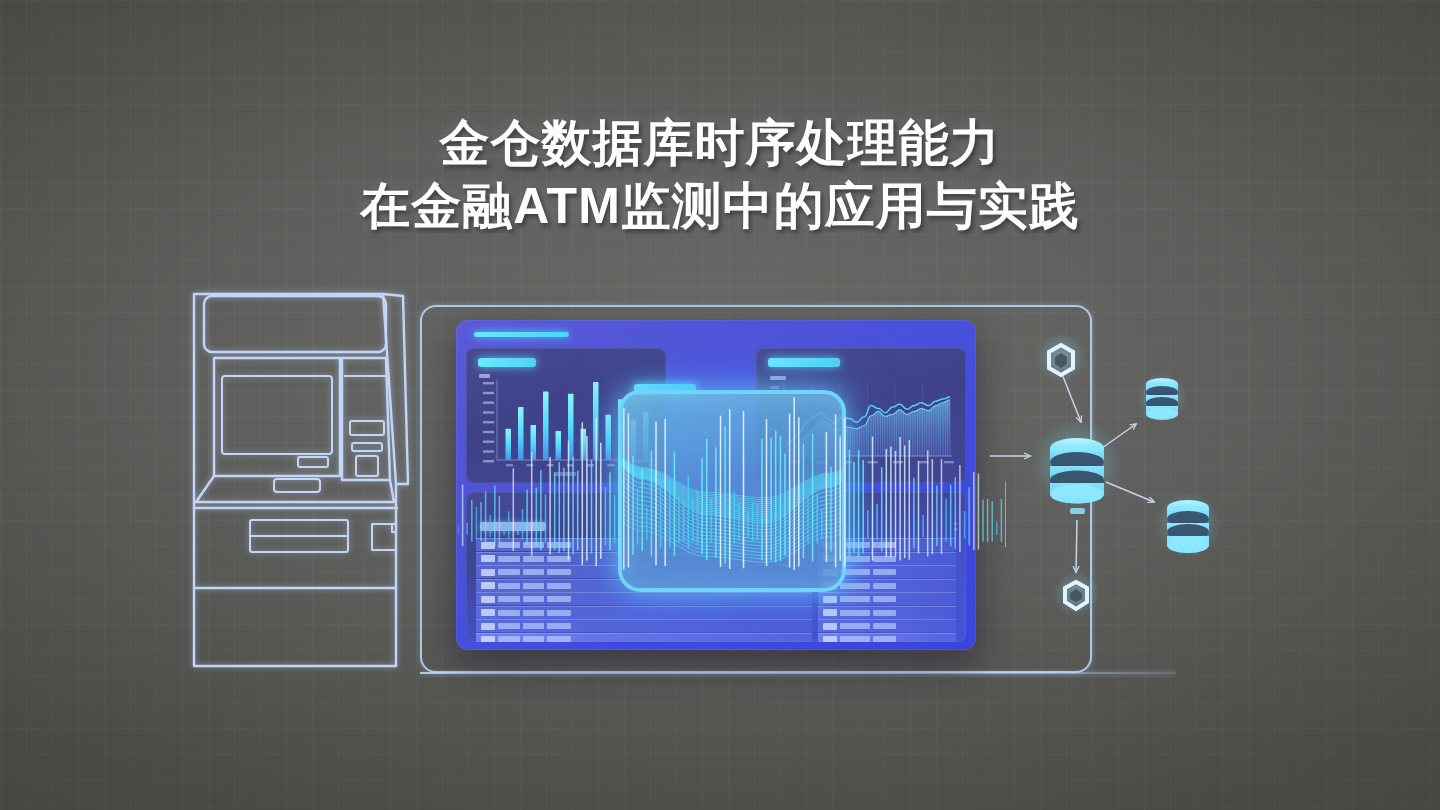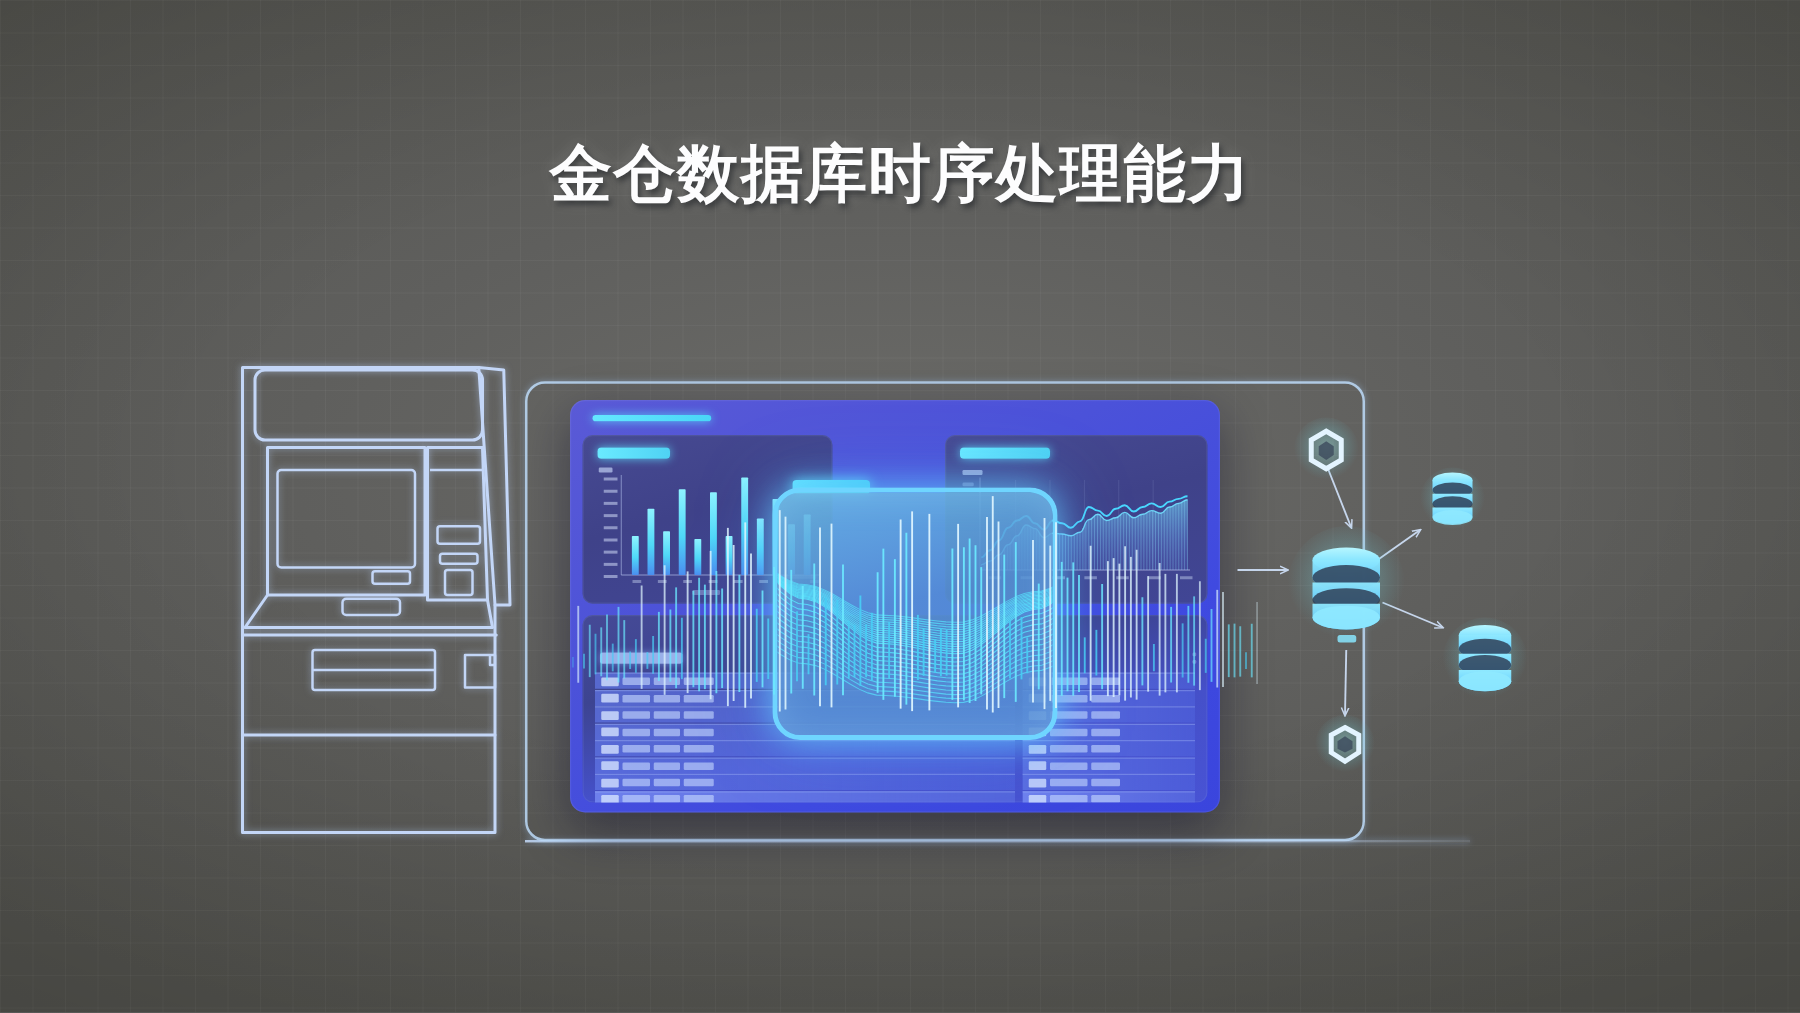--- a/index.html
+++ b/index.html
@@ -21,21 +21,21 @@
   }
   #bg-vignette{
     position:absolute; inset:0;
     background:radial-gradient(ellipse 90% 80% at 50% 45%, rgba(0,0,0,0) 40%, rgba(0,0,0,0.20) 100%);
     pointer-events:none;
   }
 
   
   #title-block{
     position:absolute; top:112px; left:0; width:1440px;
-    text-align:center; z-index:40;font-family:Liberation Mono, monospace;
+    text-align:center; z-index:40;
   }
   .title-line{
     color:#fdfdfe;
     font-weight:700;
     letter-spacing:1px;
     line-height:1.26;
     text-shadow:2px 3px 5px rgba(20,22,28,.62), 0 0 14px rgba(255,255,255,.18);
   }
   #title-line-1{ font-size:50px; }
   #title-line-2{ font-size:50px; }
@@ -152,20 +152,21 @@
   .noclick{ pointer-events:none; }
 </style>
 </head>
 <body>
 
 <div id="bg-grid" class="noclick"></div>
 <div id="bg-vignette" class="noclick"></div>
 
 <div id="title-block">
   <div class="title-line" id="title-line-1">金仓数据库时序处理能力</div>
+  <div class="title-line" id="title-line-2">在金融ATM监测中的应用与实践</div>
 </div>
 
 <div id="scene">
 
   <div id="ground-line" class="noclick"></div>
 
   <div id="atm-illustration">
     <svg viewBox="0 0 260 400" xmlns="http://www.w3.org/2000/svg">
 
       <path class="atm-stroke" d="M24 14 L213 14 L226 204 L226 386 L24 386 Z"></path>

